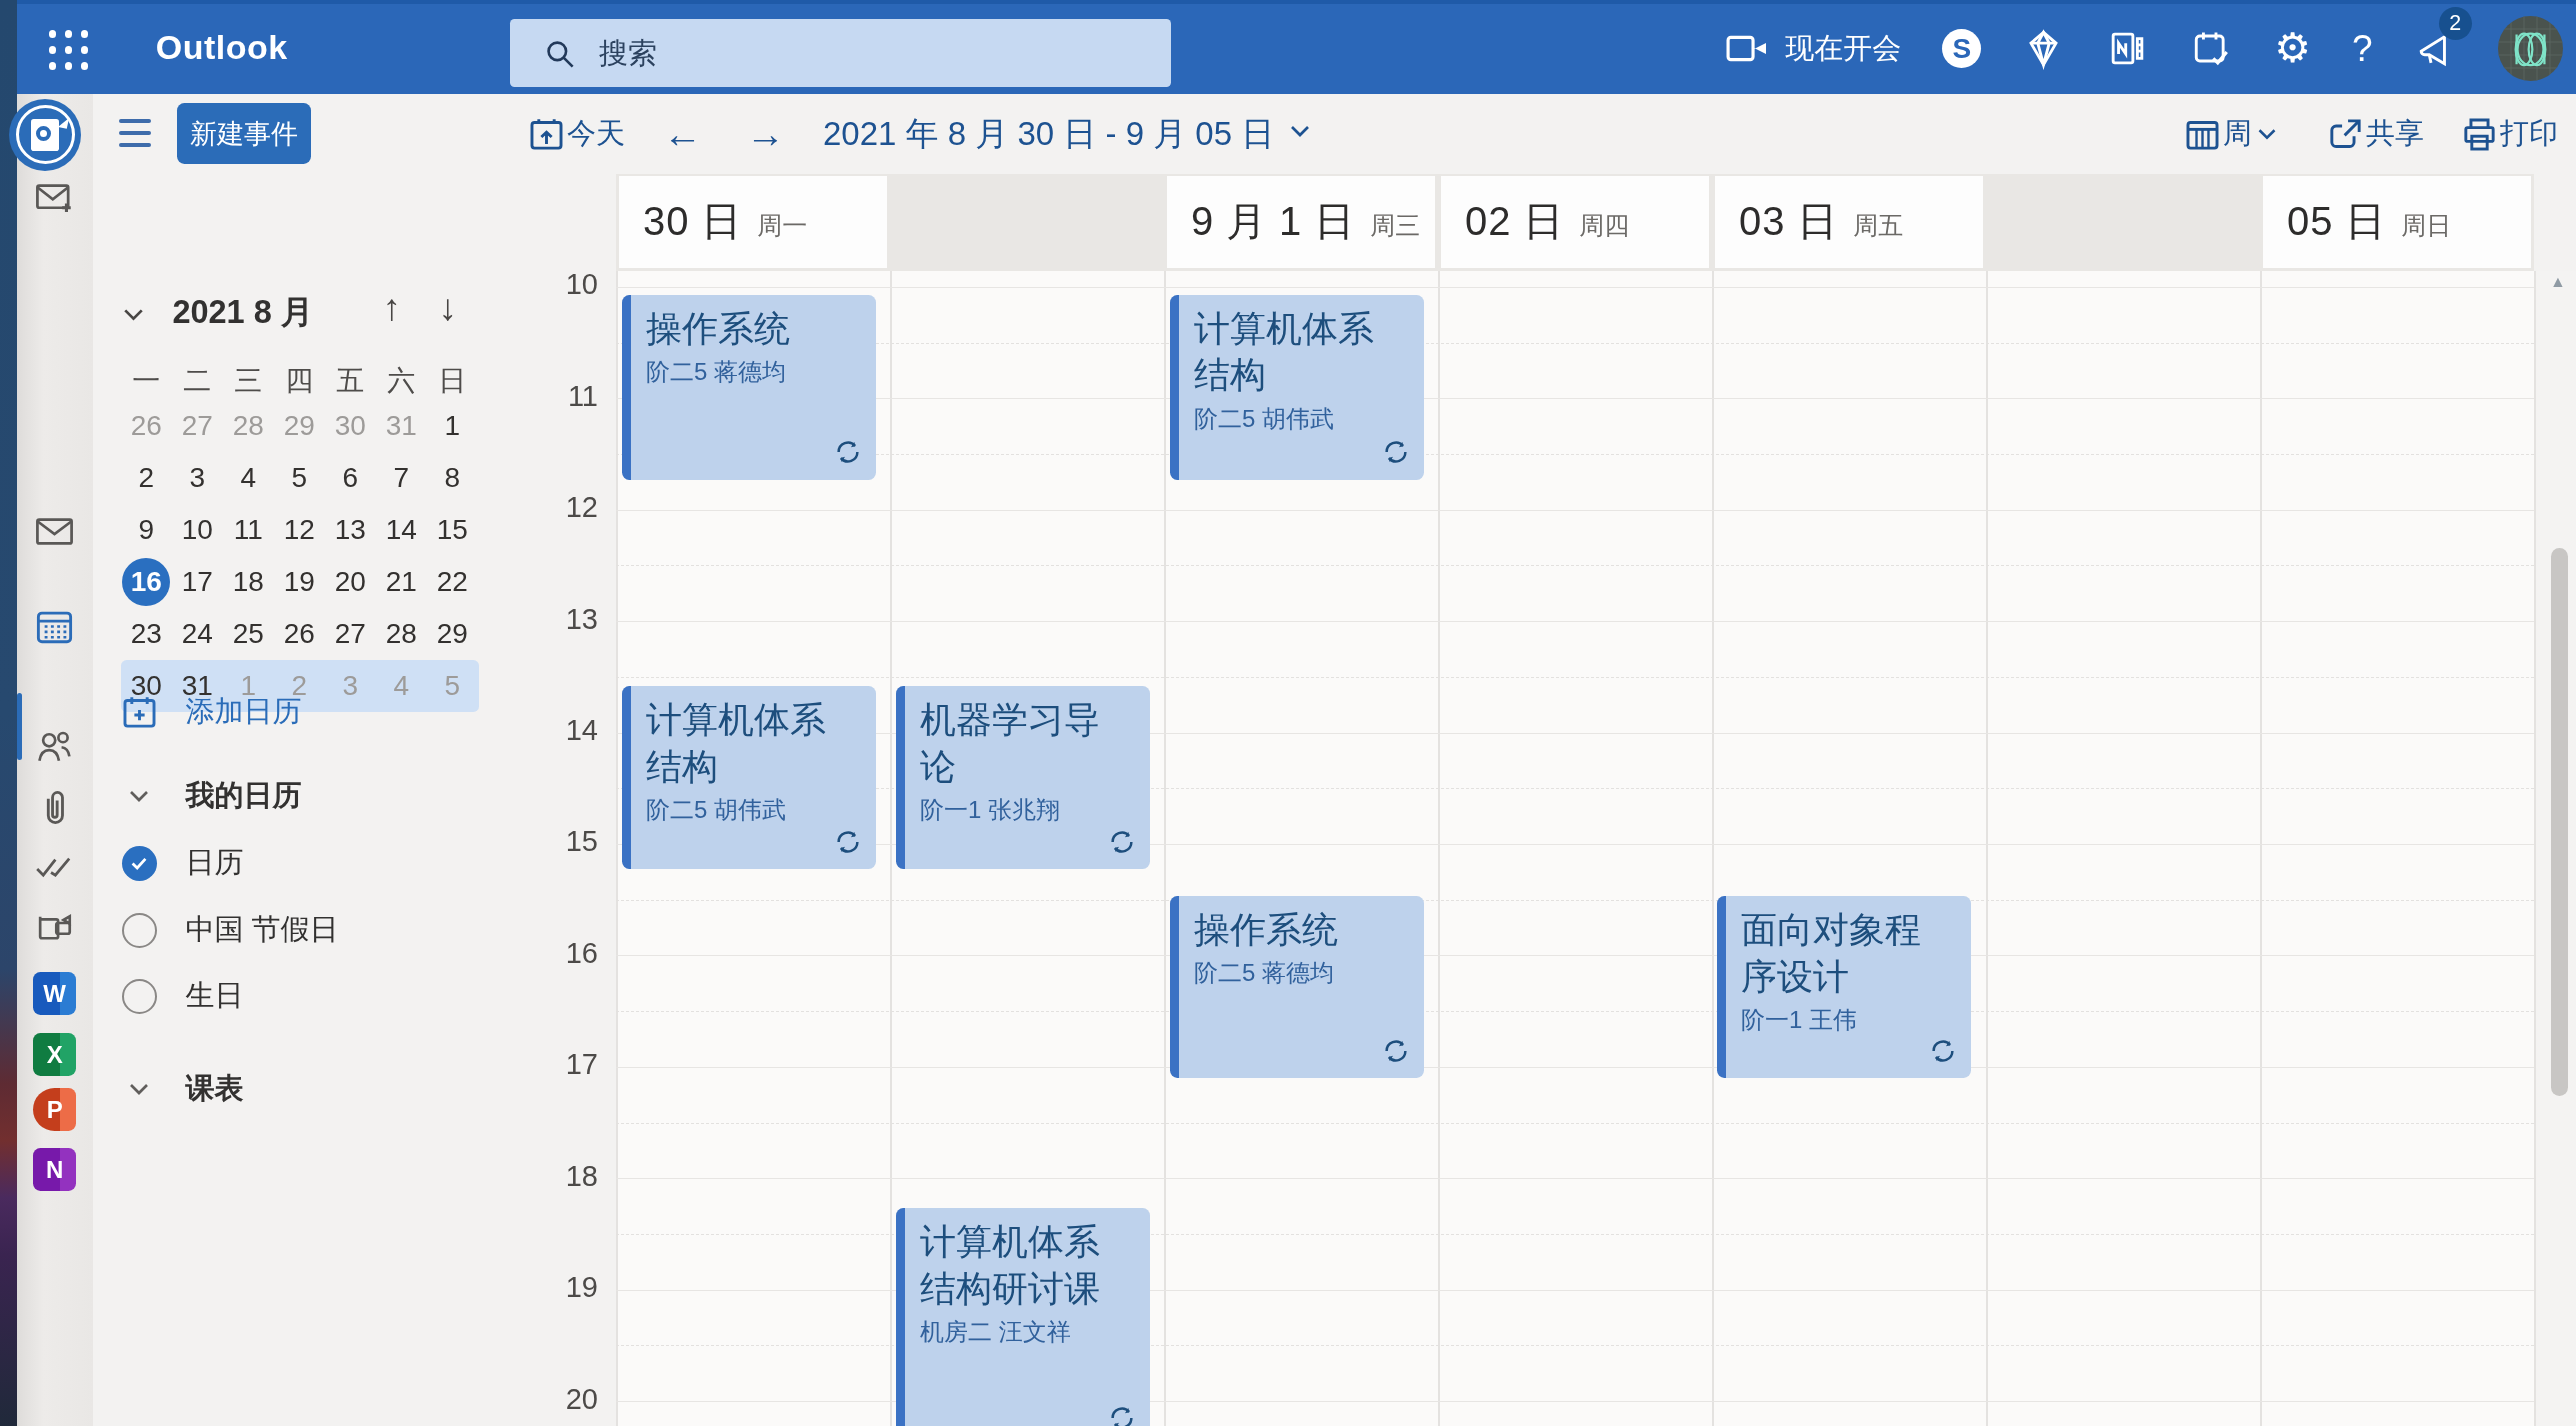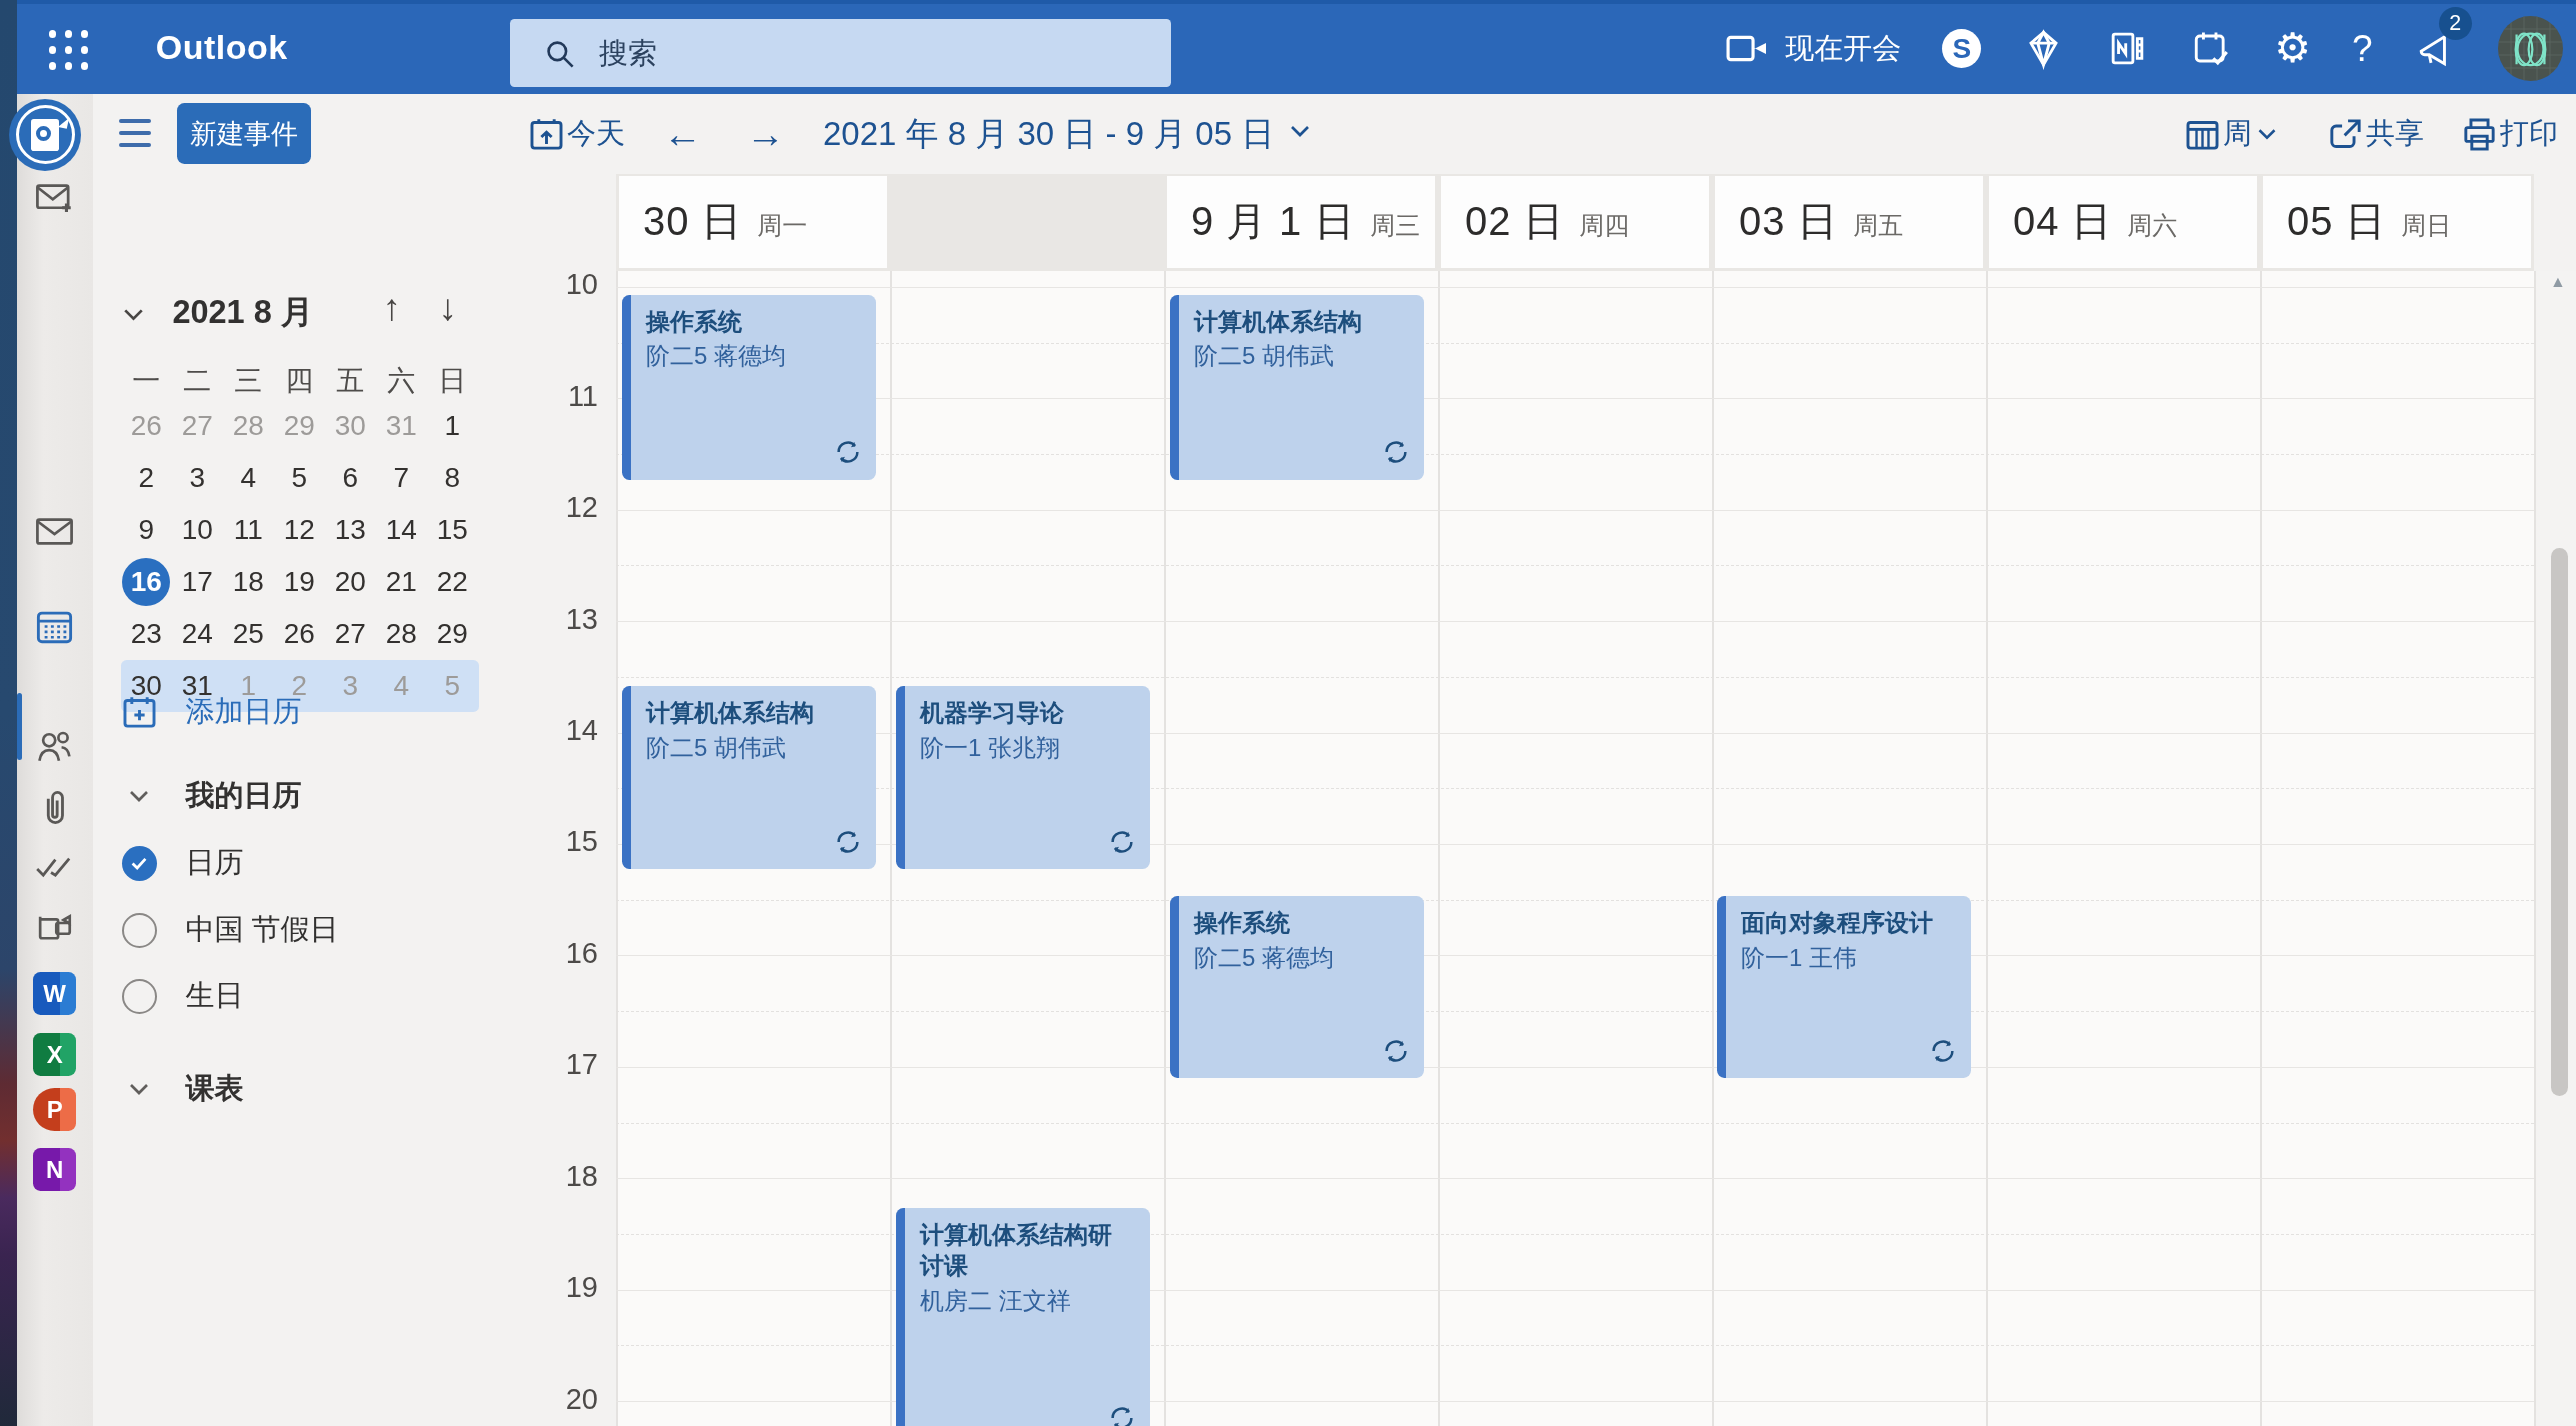--- a/index.html
+++ b/index.html
@@ -80,21 +80,21 @@
   .col-bg{position:absolute;left:102px;top:0;width:1918px;height:1155px;background:#fbfaf9;}
   .v-line{position:absolute;top:0;height:1155px;width:1.9px;background:#e4e2e0;}
   .hour-line{position:absolute;left:102px;width:1918px;height:0;border-top:1.9px solid #e7e5e3;}
   .half-line{position:absolute;left:102px;width:1918px;height:0;border-top:1.9px dashed #e3e1df;}
   .time-label{position:absolute;left:0;width:84px;text-align:right;font-size:29px;color:#4c4a48;}
   .scroll-track{position:absolute;left:2022px;top:0;width:41px;height:1155px;background:#f4f3f2;}
   .scroll-up{position:absolute;left:2036px;top:1.9px;font-size:16px;color:#8f9aa4;}
   .scroll-thumb{position:absolute;left:2037px;top:277px;width:16.7px;height:548px;border-radius:8.4px;background:#c8c6c4;cursor:pointer;}
   
   .event{position:absolute;width:254px;background:#bed2ec;border-left:9.3px solid #3b72c4;border-radius:7.4px;box-sizing:border-box;padding:11px 15px 11px 15px;cursor:pointer;overflow:hidden;}
-  .event .ti{font-size:24px;font-weight:700;color:#1d4e7d;line-height:1.3;}
+  .event .ti{font-size:36px;font-weight:400;color:#1d4e7d;line-height:1.3;}
   .event .su{font-size:24px;color:#31619c;margin-top:3.7px;}
   .event .rec{position:absolute;right:13px;bottom:9.3px;}
 </style>
 </head>
 <body>
 
 <div class="screen">
   <div class="edge-strip"></div>
 
   <header class="topbar">
@@ -445,24 +445,20 @@
           <span class="num">9 月 1 日</span>
           <span class="wd">周三</span>
         </div>
         <div class="day-cell" style="left: 927px;">
           <span class="num">02 日</span>
           <span class="wd">周四</span>
         </div>
         <div class="day-cell" style="left: 1201px;">
           <span class="num">03 日</span>
           <span class="wd">周五</span>
-        </div>
-        <div class="day-cell" style="left: 1475px;">
-          <span class="num">04 日</span>
-          <span class="wd">周六</span>
         </div>
         <div class="day-cell" style="left: 1749px;">
           <span class="num">05 日</span>
           <span class="wd">周日</span>
         </div>
       </div>
 
     <div class="grid" id="grid">
       <div class="col-bg"></div>
       <div class="scroll-track"></div>

